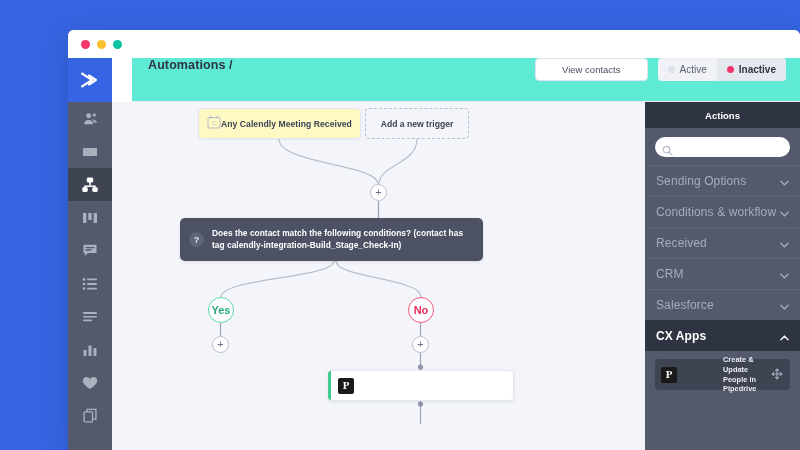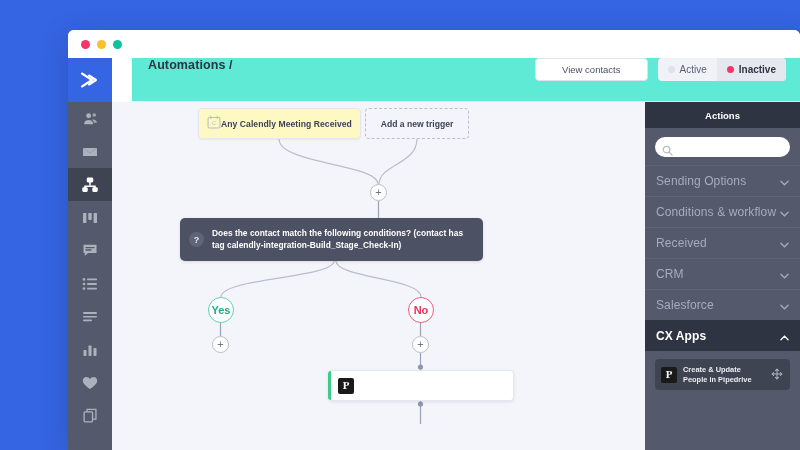--- a/index.html
+++ b/index.html
@@ -289,20 +289,21 @@
     background: #3f4453;
     border-radius: 4px;
     height: 31px;
     display: flex; align-items: center;
     padding: 0 7px 0 6px; gap: 6px;
     cursor: grab;
   }
   #drag-item-label {
     font-size: 7.4px; color: #eceef4; line-height: 1.32; font-weight: bold;
     letter-spacing: .02px;
+    margin-left: 40px;
   }
   #drag-handle { margin-left: auto; }
 </style>
 </head>
 <body>
 
 <div id="window">
 
   <div id="titlebar">
     <span class="dot red"></span>

